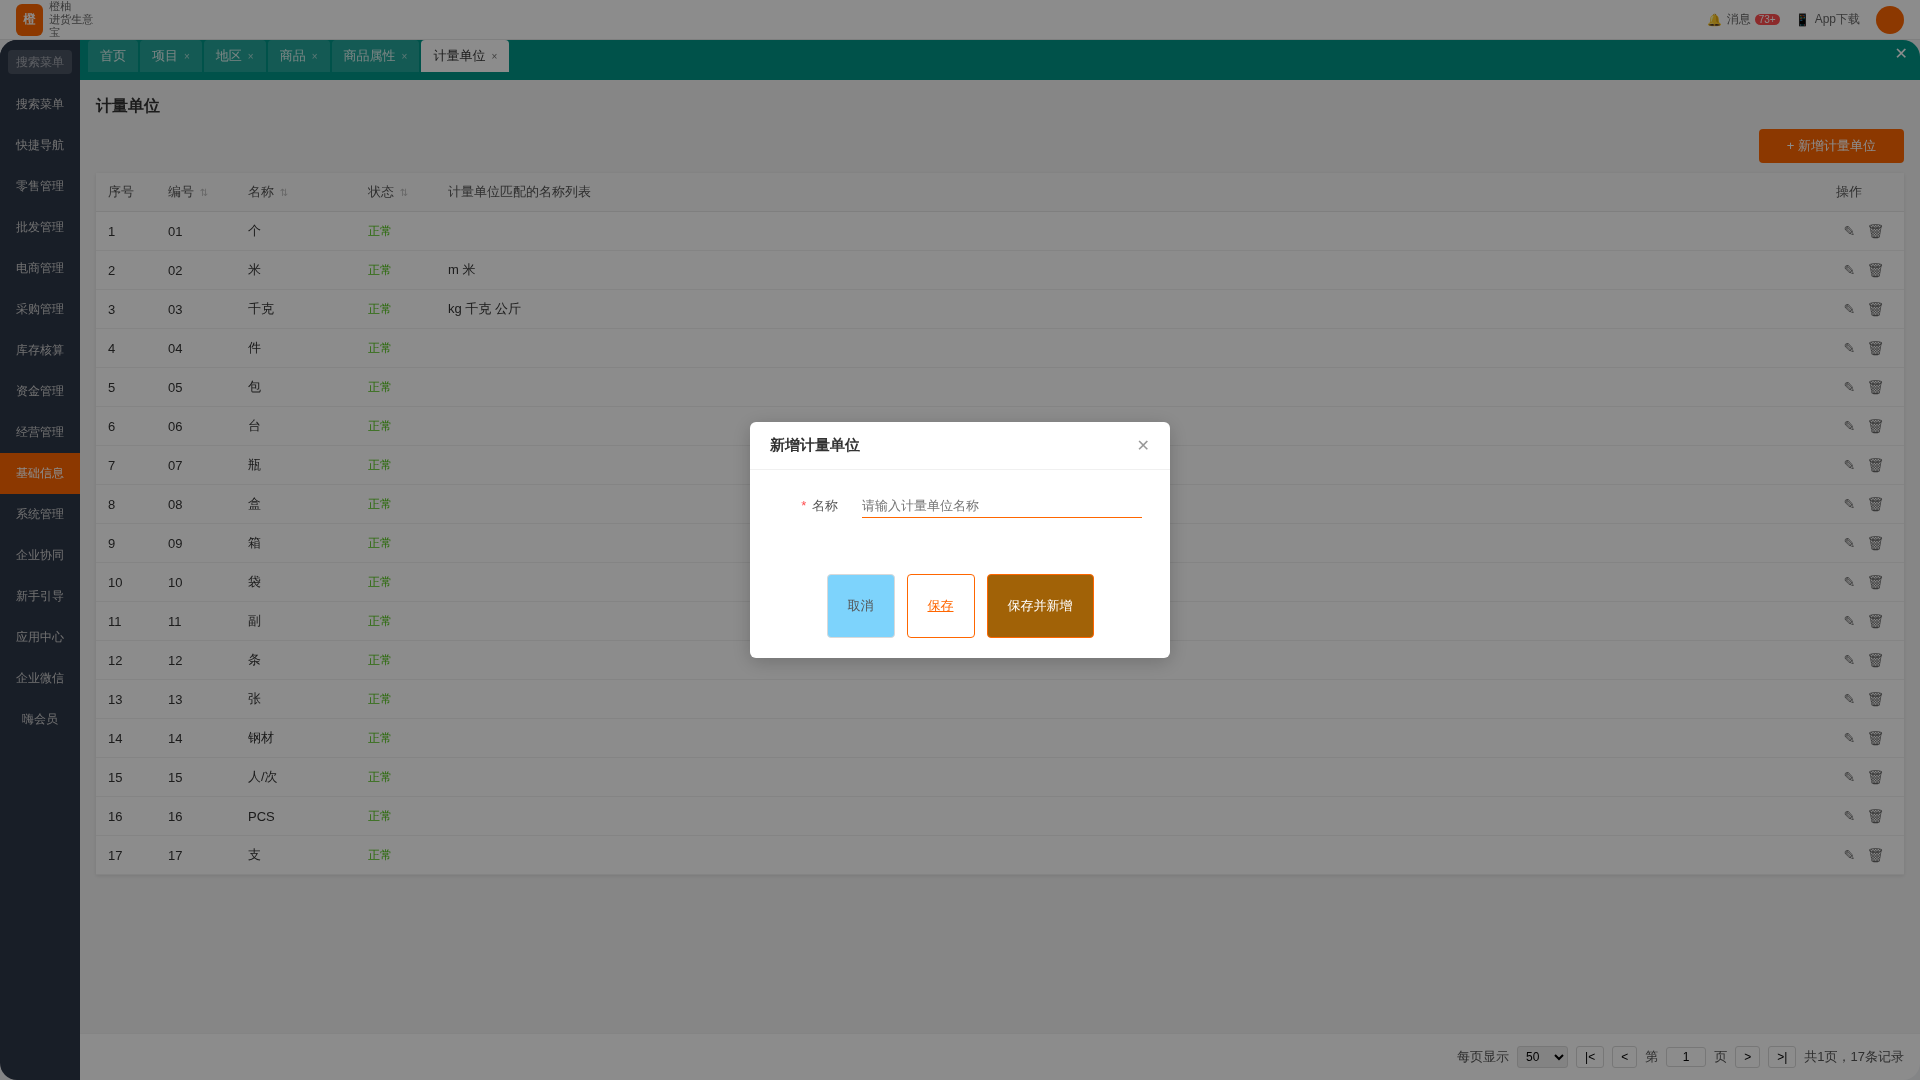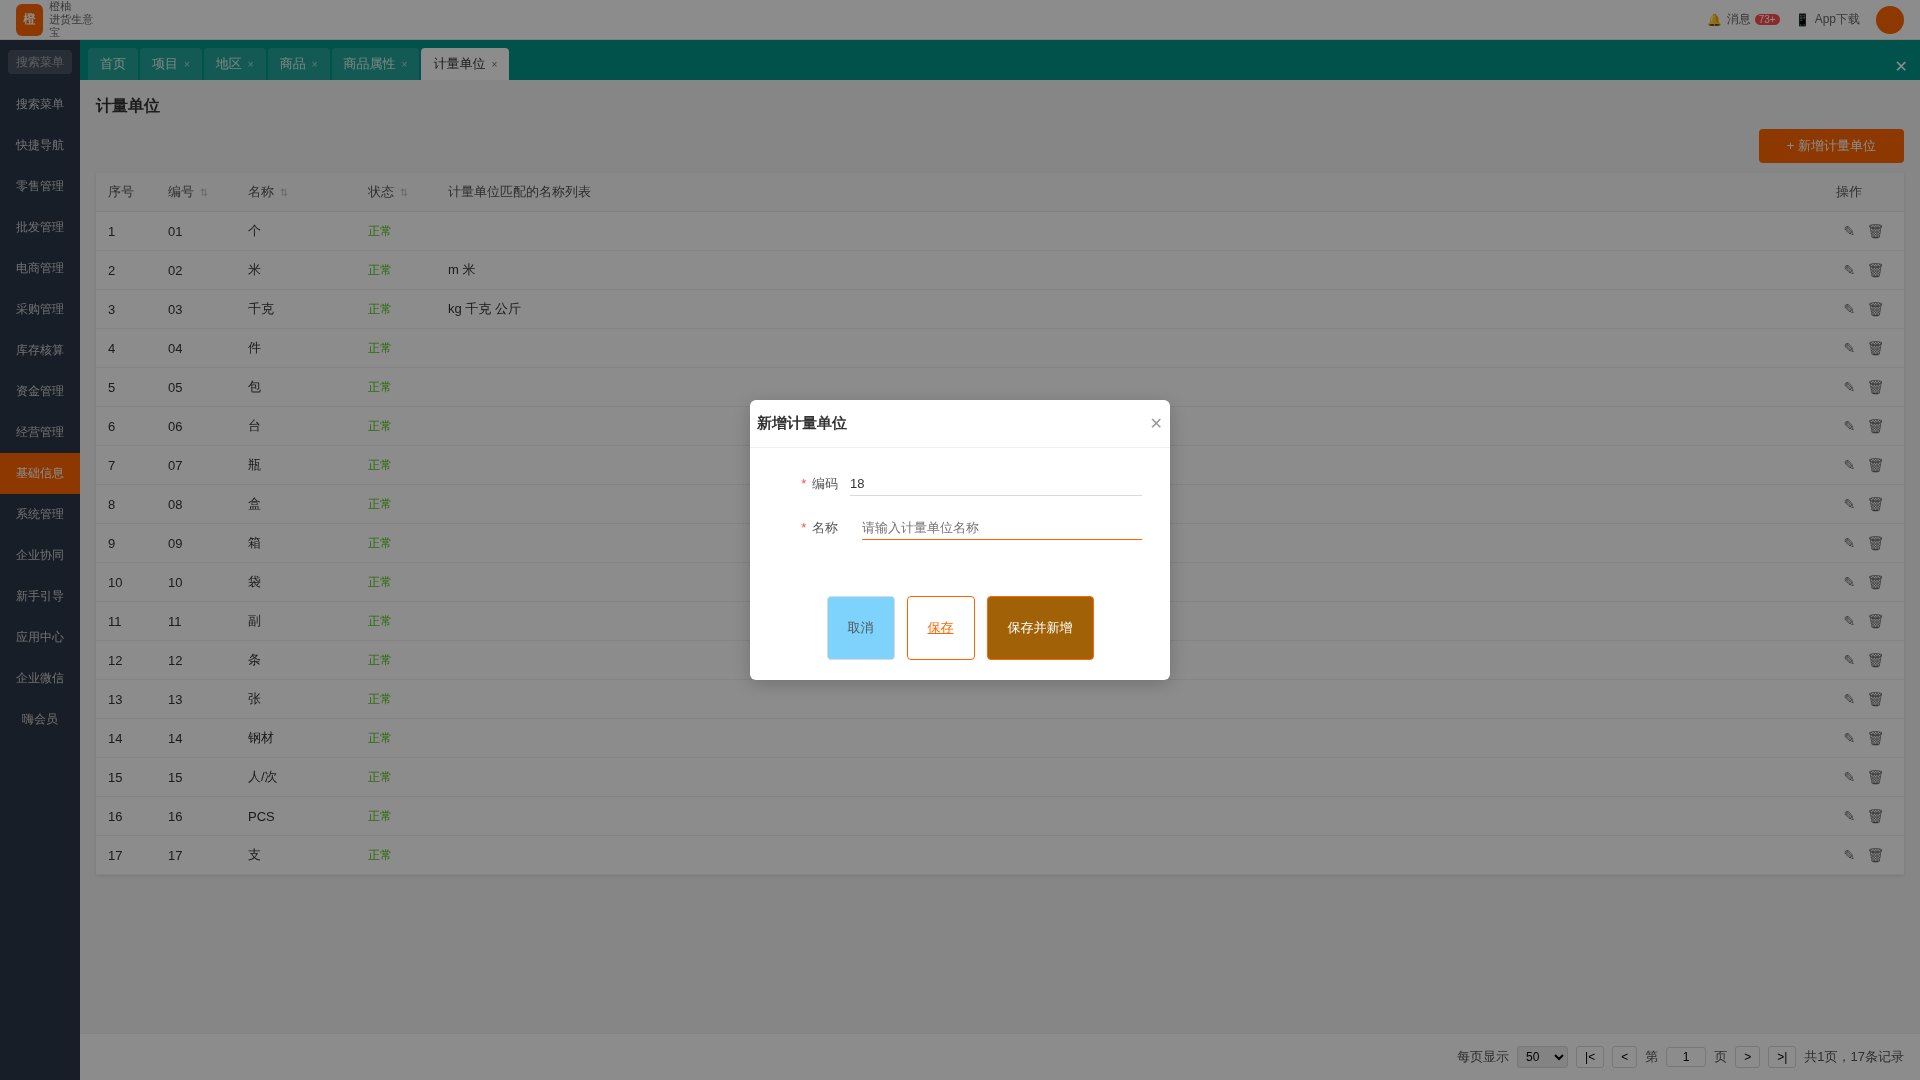--- a/index.html
+++ b/index.html
@@ -10,32 +10,32 @@
     .topbar-left { display: flex; align-items: center; gap: 8px; }
     .logo-area { display: flex; align-items: center; gap: 6px; width: 80px; }
     .logo-icon { width: 32px; height: 32px; background: #ff6600; border-radius: 6px; display: flex; align-items: center; justify-content: center; color: #fff; font-size: 12px; font-weight: bold; }
     .logo-text { font-size: 11px; color: #666; line-height: 1.2; }
     .topbar-right { display: flex; align-items: center; gap: 16px; }
     .topbar-right-item { display: flex; align-items: center; gap: 4px; font-size: 12px; color: #666; cursor: pointer; }
     .badge { background: #ff4d4f; color: #fff; border-radius: 10px; padding: 0 4px; font-size: 10px; min-width: 16px; text-align: center; }
     .avatar { width: 28px; height: 28px; background: #ff6600; border-radius: 50%; }
 
     
-    .main-layout { display: flex; flex: 1; overflow: hidden; }
+    .main-layout { display: flex; flex: 1; overflow: hidden; border-radius: 17px; }
 
     
     .sidebar { width: 80px; background: #2d3748; display: flex; flex-direction: column; flex-shrink: 0; overflow-y: auto; }
     .sidebar-item { padding: 12px 8px; text-align: center; color: #ccc; font-size: 12px; cursor: pointer; transition: background 0.2s; }
     .sidebar-item.active { background: #ff6600; color: #fff; }
 
     
     .content-area { flex: 1; display: flex; flex-direction: column; overflow: hidden; }
 
     
-    .tabbar { height: 40px; background: #009688; display: flex; align-items: flex-end; padding: 0 8px; gap: 2px; flex-shrink: 0; }
+    .tabbar { height: 40px; background: #009688; display: flex; align-items: flex-start; padding: 0 8px; gap: 2px; flex-shrink: 0; }
     .tab { height: 32px; padding: 0 12px; display: flex; align-items: center; gap: 6px; border-radius: 4px 4px 0 0; cursor: pointer; font-size: 13px; color: rgba(255,255,255,0.85); background: rgba(255,255,255,0.15); }
     .tab.active { background: #fff; color: #333; }
     .tab-close { font-size: 10px; opacity: 0.7; }
     .tabbar-close { margin-left: auto; color: #fff; cursor: pointer; font-size: 16px; padding: 4px; }
 
     
     .page-content { flex: 1; background: #f5f5f5; overflow-y: auto; padding: 16px; }
     .page-title { font-size: 16px; font-weight: bold; color: #333; margin-bottom: 12px; }
     .toolbar { display: flex; justify-content: flex-end; margin-bottom: 10px; }
     .btn-add { background: #ff6600; color: #fff; border: none; padding: 8px 28px; border-radius: 4px; cursor: pointer; font-size: 13px; }
@@ -50,21 +50,21 @@
 
     
     .pagination { display: flex; align-items: center; justify-content: flex-end; padding: 12px 16px; background: #fff; border-top: 1px solid #f0f0f0; gap: 8px; font-size: 13px; color: #555; }
     .page-btn { border: 1px solid #d9d9d9; background: #fff; padding: 3px 8px; border-radius: 3px; cursor: pointer; font-size: 12px; }
     .page-input { width: 40px; border: 1px solid #d9d9d9; border-radius: 3px; padding: 2px 4px; text-align: center; font-size: 12px; }
     .page-select { border: 1px solid #d9d9d9; border-radius: 3px; padding: 2px 4px; font-size: 12px; }
 
     
     .modal-overlay { position: fixed; top: 0; left: 0; right: 0; bottom: 0; background: rgba(0,0,0,0.45); display: flex; align-items: center; justify-content: center; z-index: 1000; }
     .modal { background: #fff; border-radius: 6px; width: 420px; box-shadow: 0 4px 20px rgba(0,0,0,0.2); }
-    .modal-header { padding: 14px 7px; border-bottom: 1px solid #f0f0f0; display: flex; justify-content: space-between; }
+    .modal-header { padding: 14px 20px; border-bottom: 1px solid #f0f0f0; display: flex; justify-content: space-between; }
     .modal-title { font-size: 15px; font-weight: bold; color: #333; }
     .modal-close { background: none; border: none; cursor: pointer; font-size: 16px; color: #999; }
     .modal-body { padding: 24px 28px; }
     .form-row { display: flex; align-items: center; margin-bottom: 20px; }
     .form-label { width: 60px; text-align: right; font-size: 13px; color: #555; margin-right: 12px; flex-shrink: 0; }
     .form-label .required { color: #ff4d4f; margin-right: 2px; }
     .form-input { flex: 1; border: none; border-bottom: 1px solid #d9d9d9; padding: 4px 0; font-size: 13px; color: #333; outline: none; }
     .form-input.active-input { border-bottom-color: #ff6600; margin-left: 12px; }
     .modal-footer { padding: 12px 20px 20px; display: flex; justify-content: center; gap: 12px; }
     .btn-cancel { border: 1px solid #d9d9d9; background: #7dd3fc; color: #555; padding: 6px 20px; border-radius: 4px; cursor: pointer; font-size: 13px; }
@@ -397,27 +397,20 @@
 <div class="modal-overlay">
   <div class="modal">
     <div class="modal-header">
       <span class="modal-title">新增计量单位</span>
       <button class="modal-close">✕</button>
     </div>
     <div class="modal-body">
       <div class="form-row">
         <div class="form-label">
           <span class="required">*</span>
-          <span>编码</span>
-        </div>
-        <input class="form-input" type="text" value="18" style="">
-      </div>
-      <div class="form-row">
-        <div class="form-label">
-          <span class="required">*</span>
           <span>名称</span>
         </div>
         <input class="form-input active-input" type="text" placeholder="请输入计量单位名称" style="">
       </div>
     </div>
     <div class="modal-footer">
       <button class="btn-cancel">取消</button>
       <button class="btn-save">保存</button>
       <button class="btn-save-new">保存并新增</button>
     </div>

